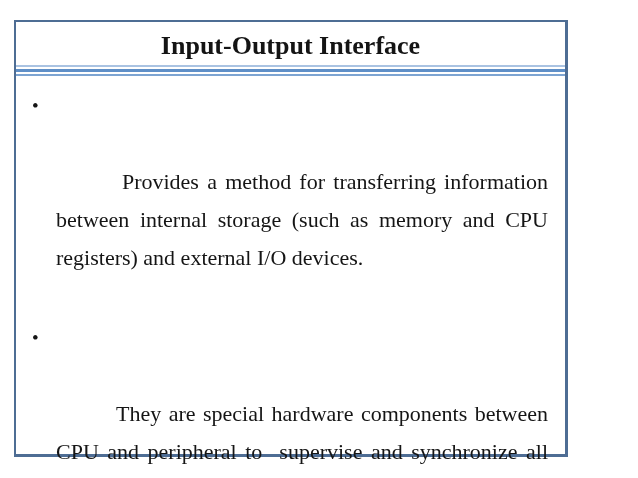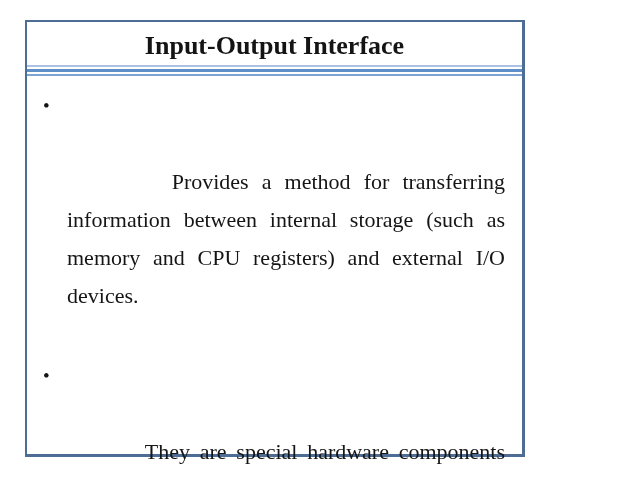--- a/index.html
+++ b/index.html
@@ -12,23 +12,23 @@
     overflow: hidden;
   }
   .canvas {
     position: relative;
     width: 638px;
     height: 478px;
     background: #ffffff;
   }
   .slide {
     position: absolute;
-    left: 25px;
+    left: 14px;
     top: 20px;
-    width: 500px;
+    width: 554px;
     height: 437px;
     box-sizing: border-box;
     border-style: solid;
     border-color: #4e6d94;
     border-width: 2px 3px 3px 2px;
     background: #ffffff;
   }
   .title {
     margin: 8px 0 0 0;
     padding: 0;

